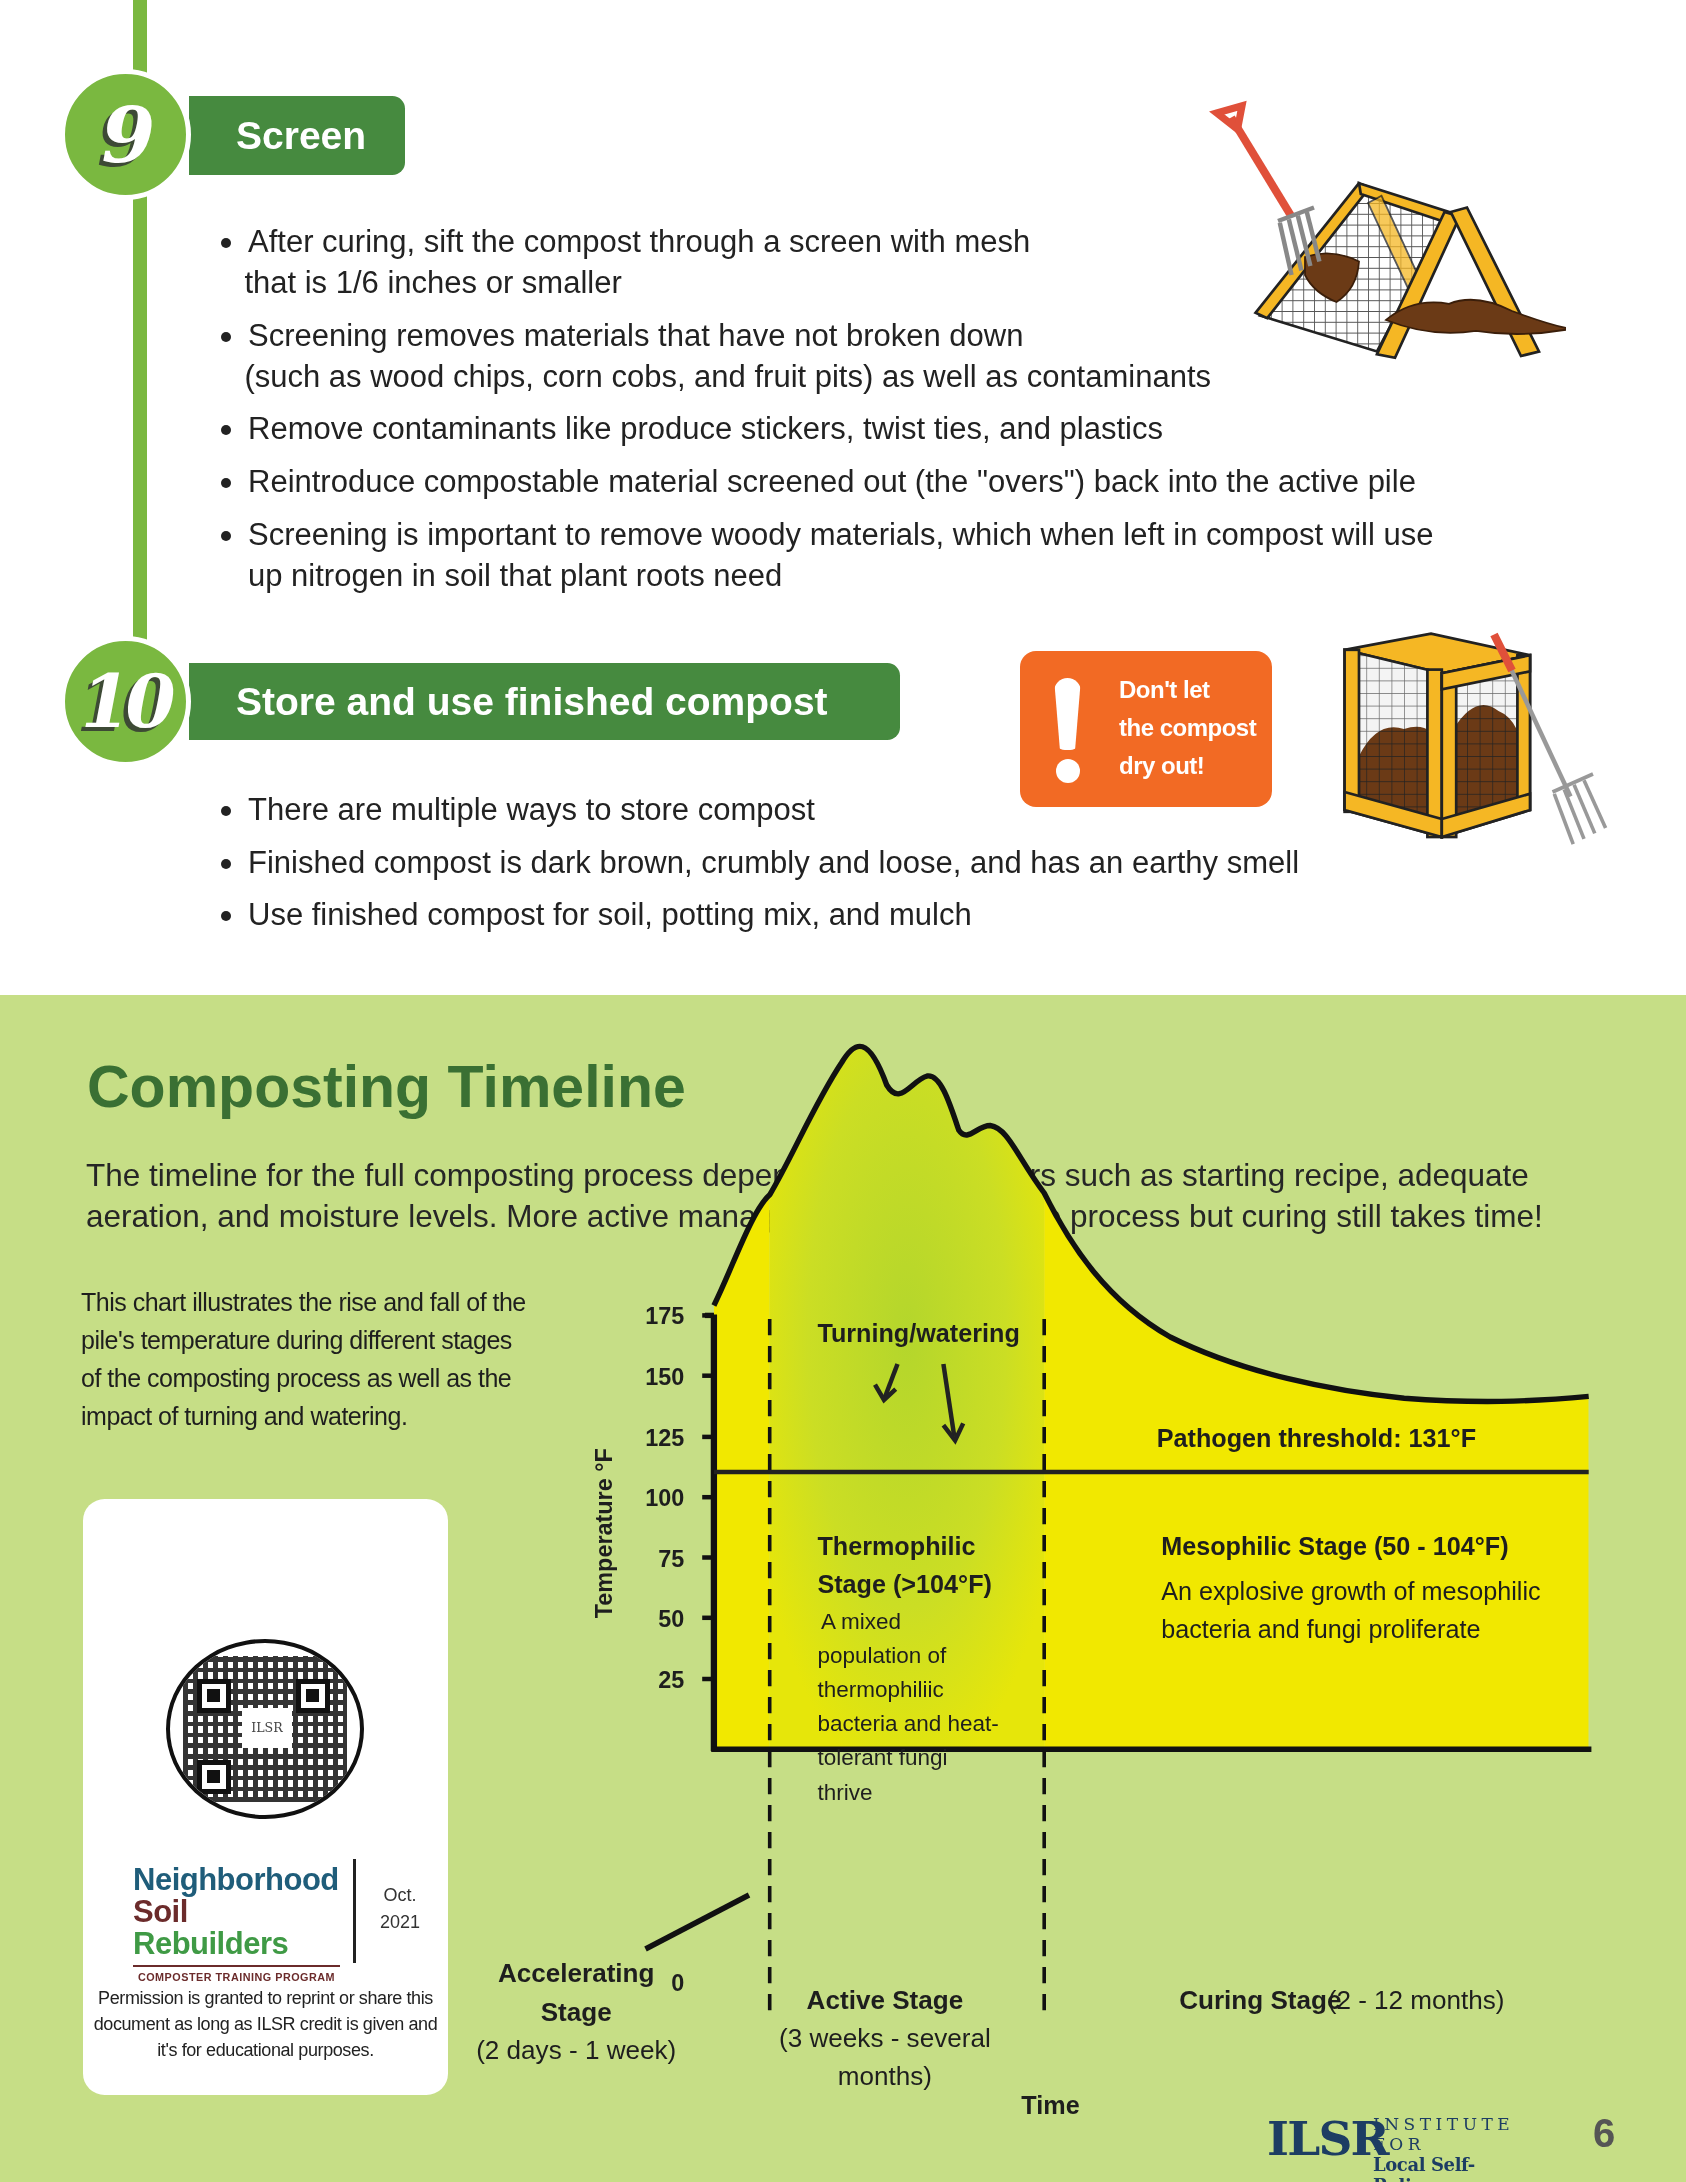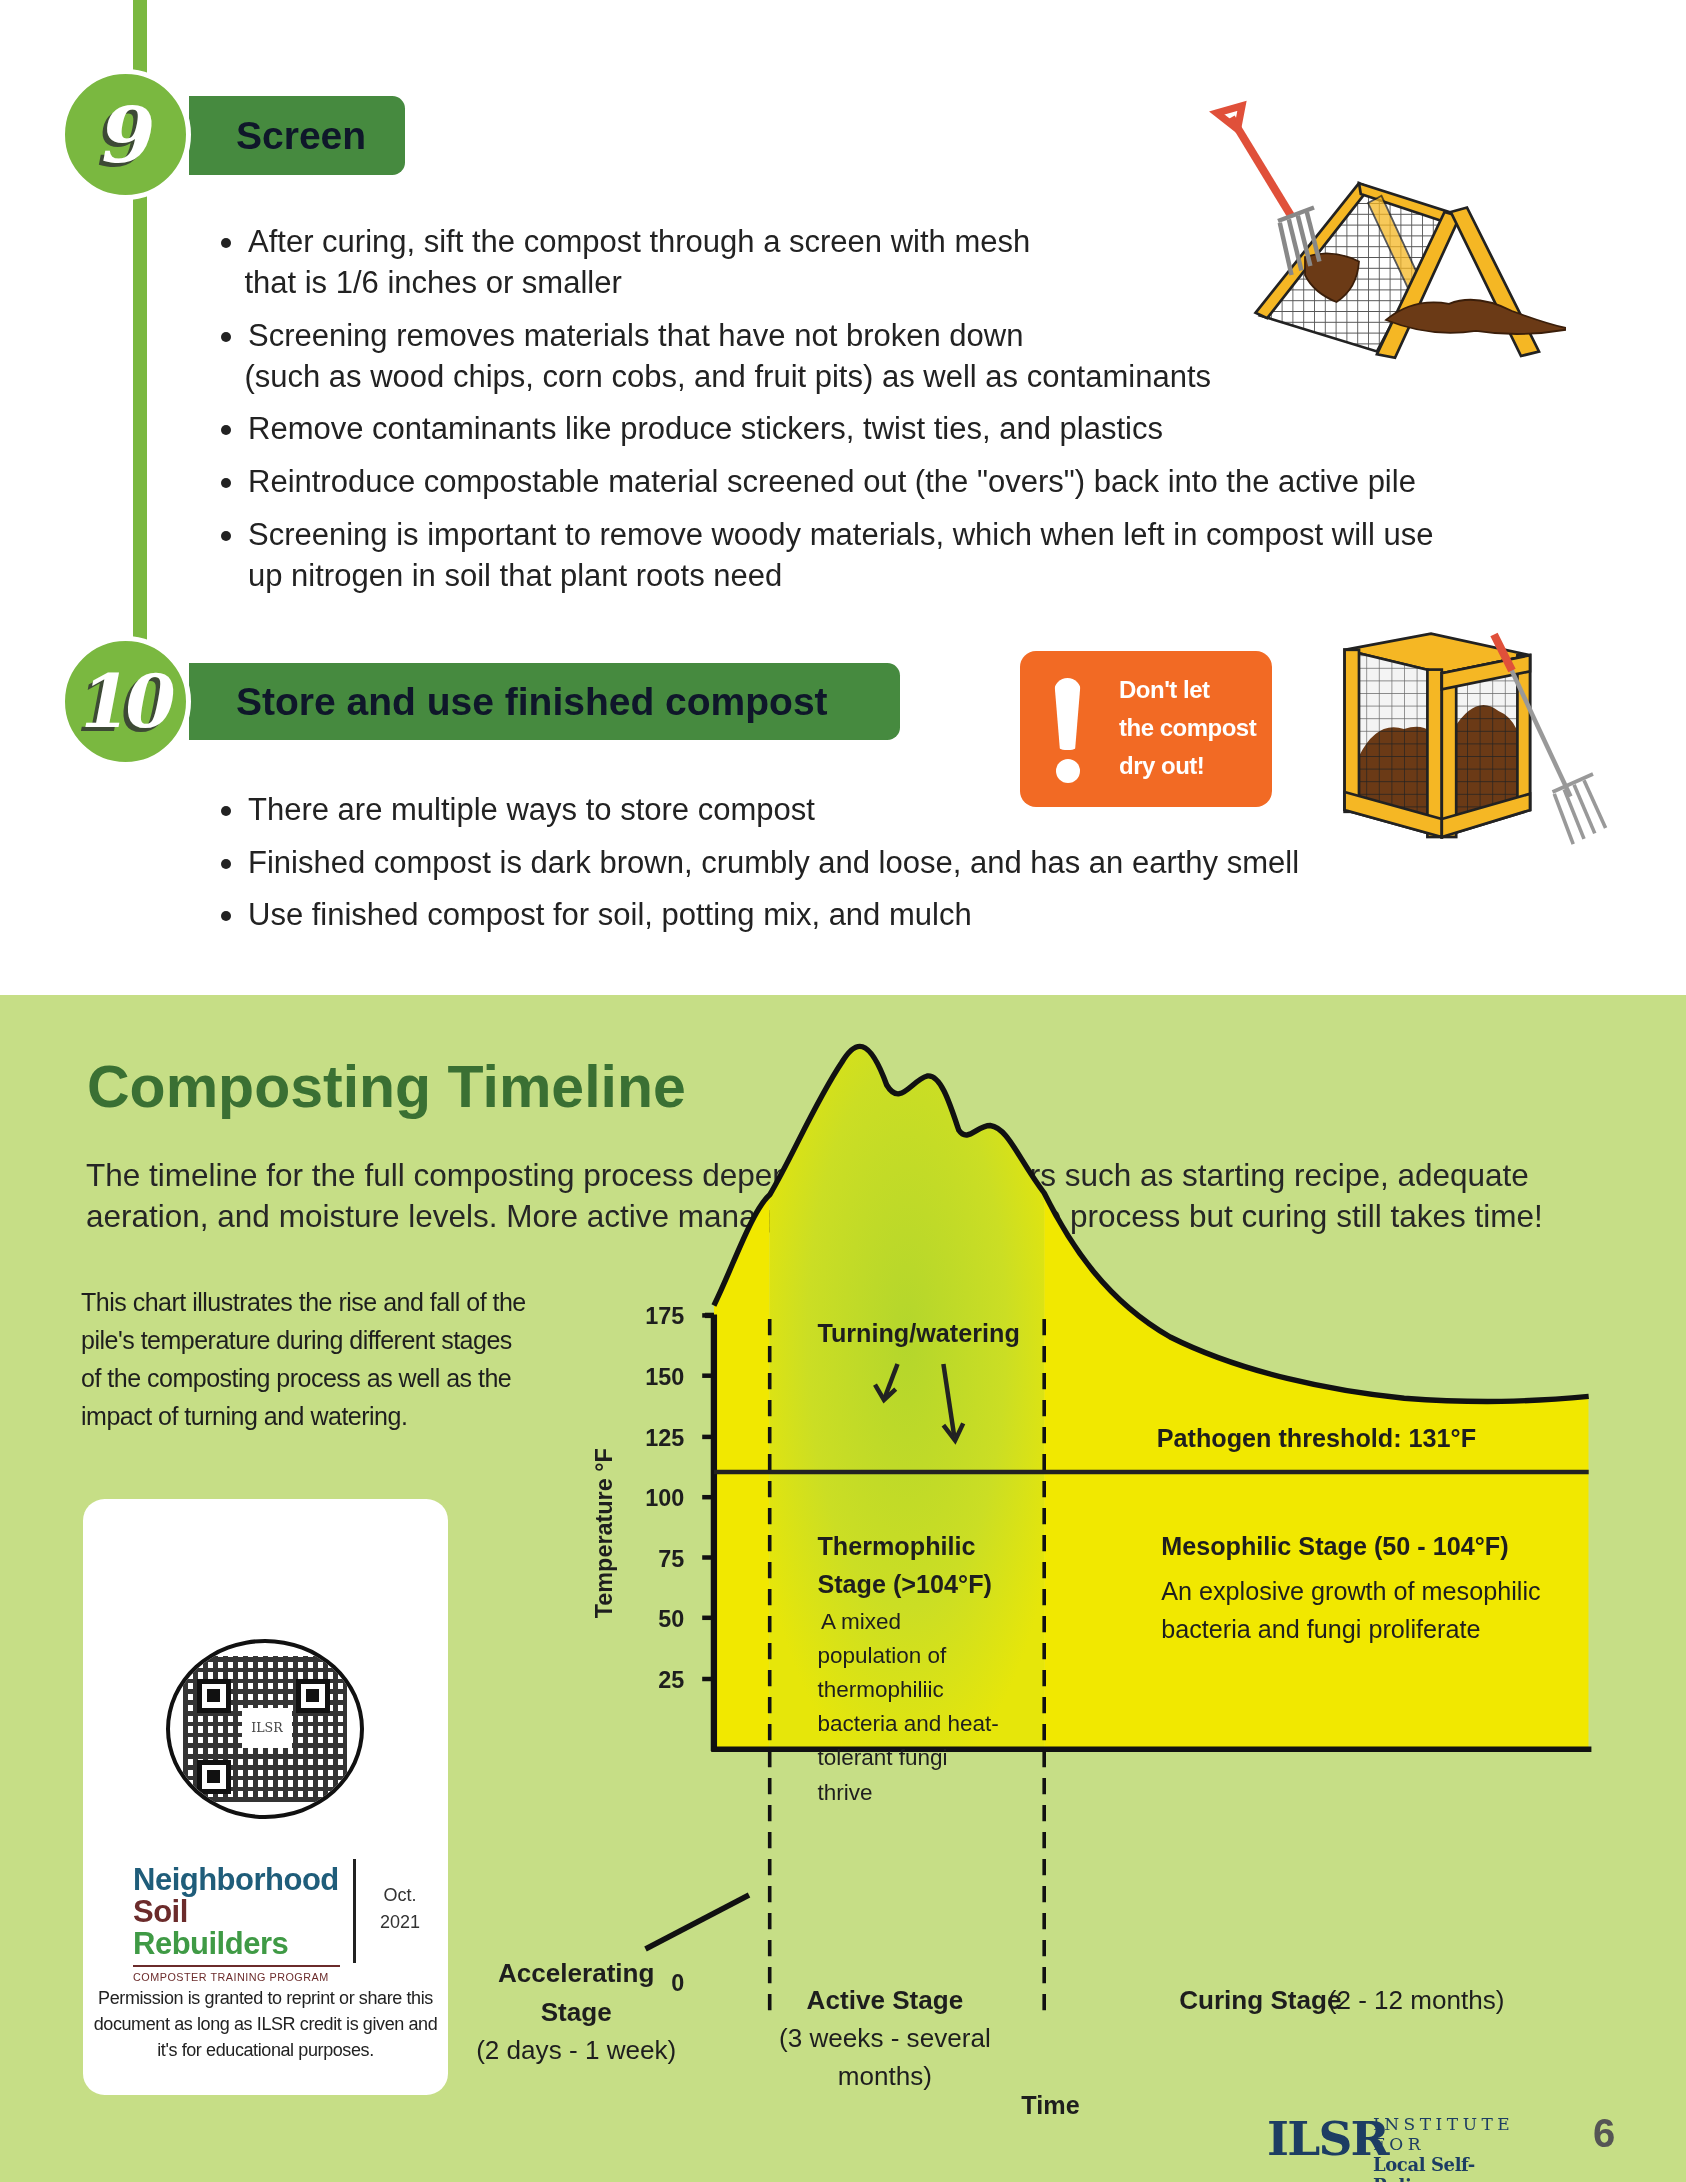--- a/index.html
+++ b/index.html
@@ -2,21 +2,21 @@
 <html style="font-size:14.4px"><head>
 <meta charset="utf-8">
 <style>
   * { margin:0; padding:0; box-sizing:border-box; }
   html, body { width:1687px; height:2183px; background:#ffffff; overflow:hidden; }
   body { position:relative; font-family:"Liberation Sans", "DejaVu Sans", sans-serif; color:#1f1f1f; }
   .abs { position:absolute; }
   .vline { left:133px; top:0; width:13.5px; height:689px; background:#7ab840; }
   .step-circle { width:131px; height:131px; border-radius:50%; background:#7ab840; border:5.4px solid #ffffff; display:flex; align-items:center; justify-content:center; z-index:3; }
   .step-num { font-family:"DejaVu Serif", serif; font-style:italic; font-weight:bold; color:#ffffff; font-size:77px; text-shadow:-4.5px 3.6px 0 #3d4a35; letter-spacing:-5.4px; }
-  .step-bar { background:#468a3f; border-radius:0 12.6px 12.6px 0; color:#0f172a; font-weight:bold; font-size:39px; display:flex; align-items:center; padding-left:47px; z-index:2; }
+  .step-bar { background:#468a3f; border-radius:0 12.6px 12.6px 0; color:#ffffff; font-weight:bold; font-size:39px; display:flex; align-items:center; padding-left:47px; z-index:2; }
   ul.bullets { list-style:none; }
   ul.bullets li { position:relative; font-size:31px; line-height:41px; color:#222; padding-left:27px; margin-bottom:11.7px; }
   ul.bullets li::before { content:""; position:absolute; left:0; top:17px; width:10px; height:10px; border-radius:50%; background:#222; }
   .callout { left:1020px; top:651px; width:252px; height:156px; background:#f26a24; border-radius:16px; }
   .callout .bang { position:absolute; left:34px; top:27px; width:27px; height:72px; background:#fff; border-radius:13.5px 13.5px 10.8px 10.8px; clip-path:polygon(0 0,100% 0,78% 100%,22% 100%); }
   .callout .dot { position:absolute; left:36px; top:108px; width:24px; height:24px; border-radius:50%; background:#fff; }
   .callout .txt { position:absolute; left:99px; top:20px; width:149px; color:#fff; font-weight:bold; font-size:24px; line-height:38px; letter-spacing:-0.5px; }
   .band { left:0; top:995px; width:1687px; height:1188px; background:#c6de86; }
   .title { left:87px; top:1053px; font-size:59px; font-weight:bold; color:#3a7033; }
   .intro { left:86px; top:1155px; width:1548px; font-size:31.5px; line-height:41px; color:#262626; }
@@ -27,21 +27,21 @@
   .qr-grid { position:absolute; inset:12.6px; background-image:repeating-linear-gradient(90deg,#111 0 5.4px,transparent 5.4px 10px),repeating-linear-gradient(0deg,#111 0 4.5px,transparent 4.5px 10.8px); opacity:.85; }
   .finder { position:absolute; width:34px; height:34px; border:5.4px solid #111; background:#fff; }
   .finder::after { content:""; position:absolute; left:5.4px; top:5.4px; width:12.6px; height:12.6px; background:#111; }
   .qr-center { position:absolute; left:72px; top:65px; width:50px; height:40px; background:#fff; font-family:"DejaVu Serif", serif; font-size:12.6px; text-align:center; line-height:40px; color:#444; }
   .nsr { position:absolute; left:50px; top:365px; width:207px; }
   .nsr-1 { font-size:31px; font-weight:bold; color:#1f5d7a; line-height:32px; letter-spacing:-0.5px; }
   .nsr-2 { font-size:31px; font-weight:bold; line-height:32px; letter-spacing:-0.5px; }
   .nsr-2 .soil { color:#6b2b2b; }
   .nsr-2 .reb { color:#3f9a45; }
   .nsr-rule { height:1.8px; background:#6b2b2b; margin:5.4px 0 3.6px; }
-  .nsr-3 { font-size:10.8px; font-weight:normal; color:#6b2b2b; letter-spacing:0.5px; }
+  .nsr-3 { font-size:10.8px; font-weight:bold; color:#6b2b2b; letter-spacing:0.5px; text-align:center; }
   .nsr-sep { position:absolute; left:270px; top:360px; width:2.7px; height:104px; background:#222; }
   .nsr-date { position:absolute; left:281px; top:383px; width:72px; text-align:center; font-size:18px; line-height:27px; color:#333; }
   .perm { position:absolute; left:9px; top:486px; width:347px; text-align:center; font-size:18px; line-height:26px; color:#222; letter-spacing:-0.4px; }
   .chart-svg { left:0; top:995px; width:1687px; height:1188px; }
   .lbl { font-family:"Liberation Sans", "DejaVu Sans", sans-serif; fill:#1e1e1e; }
   .footer-logo { left:1267px; top:2111px; }
   .ilsr-mark { font-family:"DejaVu Serif", serif; font-weight:bold; font-size:47px; color:#1d3d63; letter-spacing:-1.8px; }
   .ilsr-text { position:absolute; left:106px; top:2.7px; width:180px; font-family:"DejaVu Serif", serif; color:#1d3d63; }
   .ilsr-t1 { font-size:17px; letter-spacing:4.5px; }
   .ilsr-t2 { font-size:18px; font-weight:bold; letter-spacing:-0.4px; }

